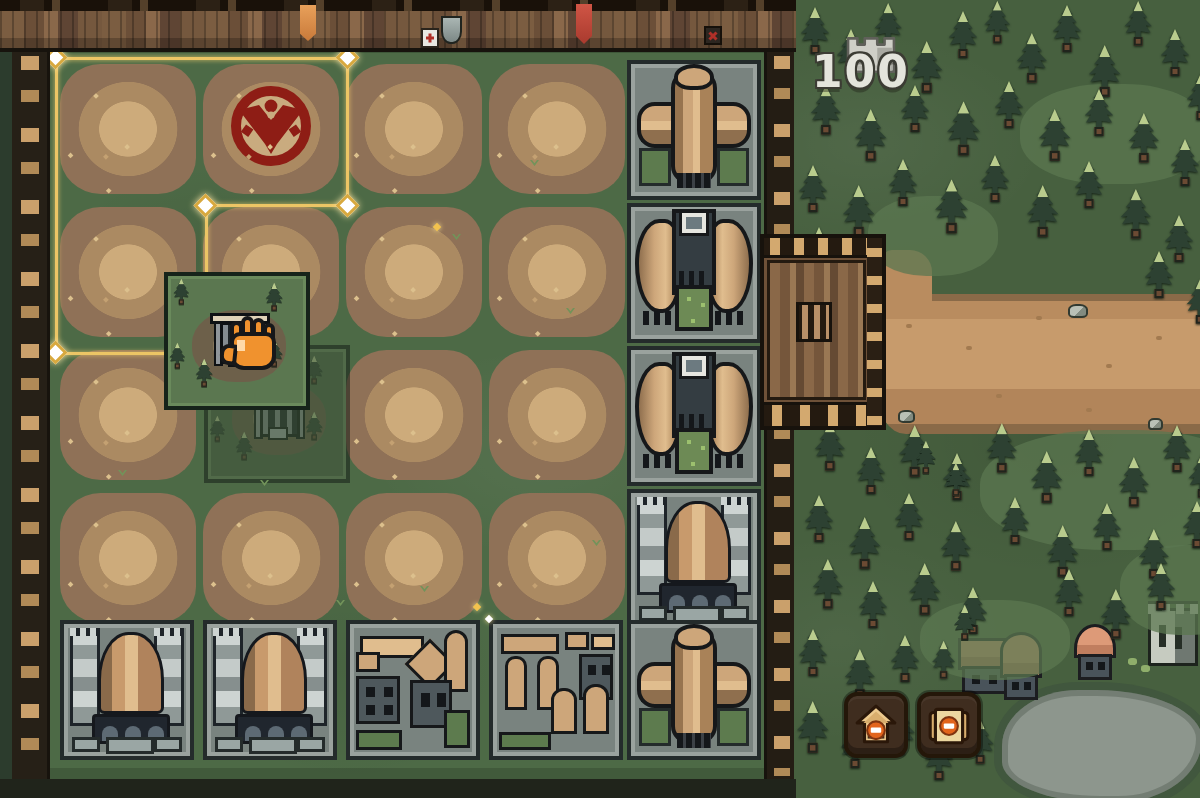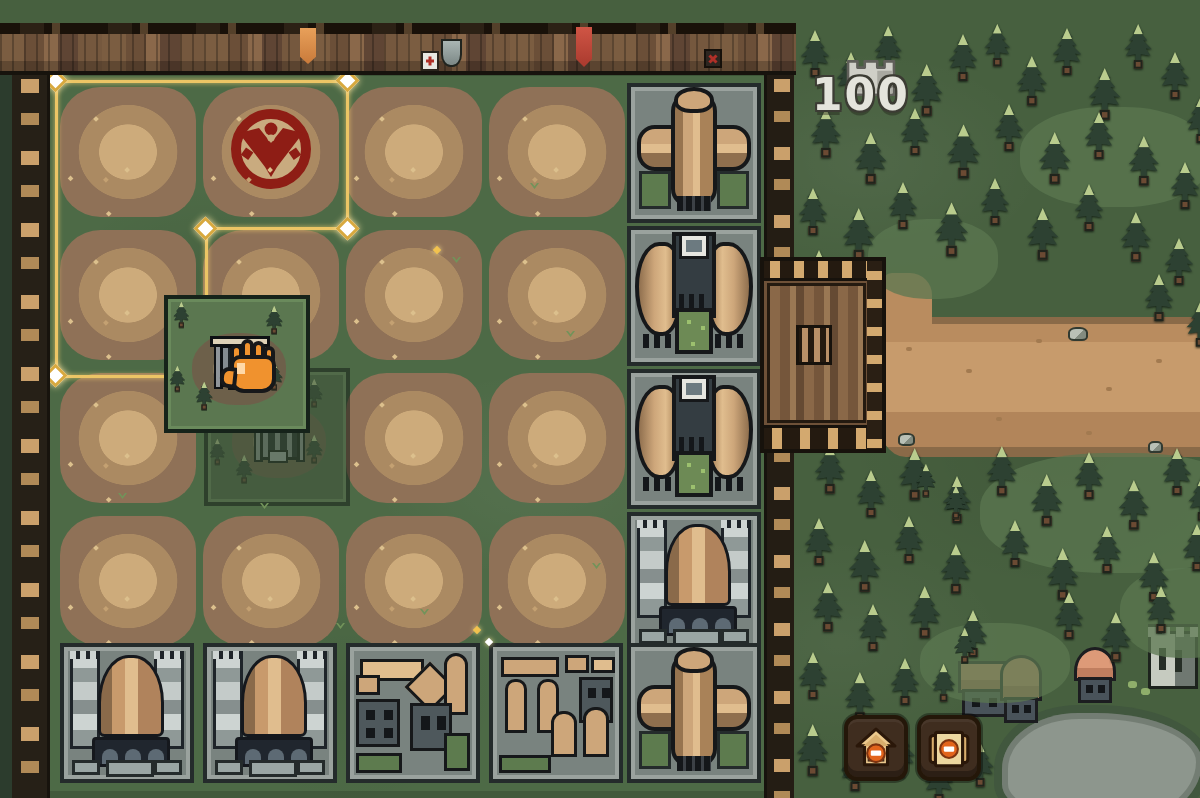--- a/index.html
+++ b/index.html
@@ -1,18 +1,18 @@
 <!DOCTYPE html>
 <html><head>
 <meta charset="utf-8">
 <style>
   html,body{margin:0;padding:0;background:#222;font-family:"DejaVu Sans",sans-serif;}
   #scene{position:relative;width:1200px;height:798px;overflow:hidden;background:#47603f;image-rendering:pixelated;}
   #scene,.layer{user-select:none;}
-  .layer{position:absolute;inset:0;margin-top:23px;}
+  .layer{position:absolute;inset:0;}
   #outside-layer{z-index:1;}
   #fort-layer{z-index:2;}
   #wall-layer{z-index:3;}
   #fx-layer{z-index:4;pointer-events:none;}
   #hud-layer{z-index:5;}
 
   
   .outside-base{position:absolute;inset:0;background-color:#47603f;
     background-image:
       radial-gradient(260px 160px at 72% 18%, rgba(255,255,255,.05), transparent 70%),

